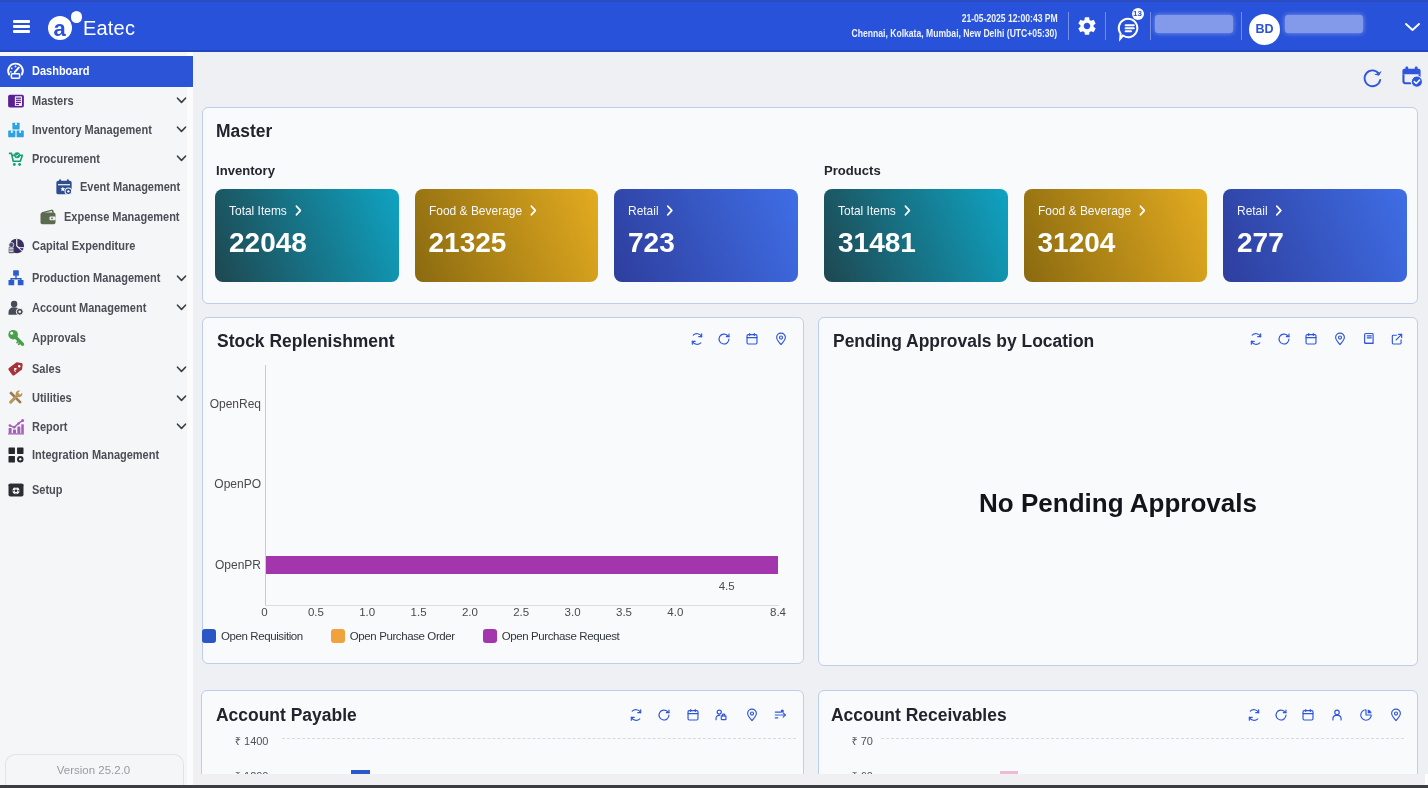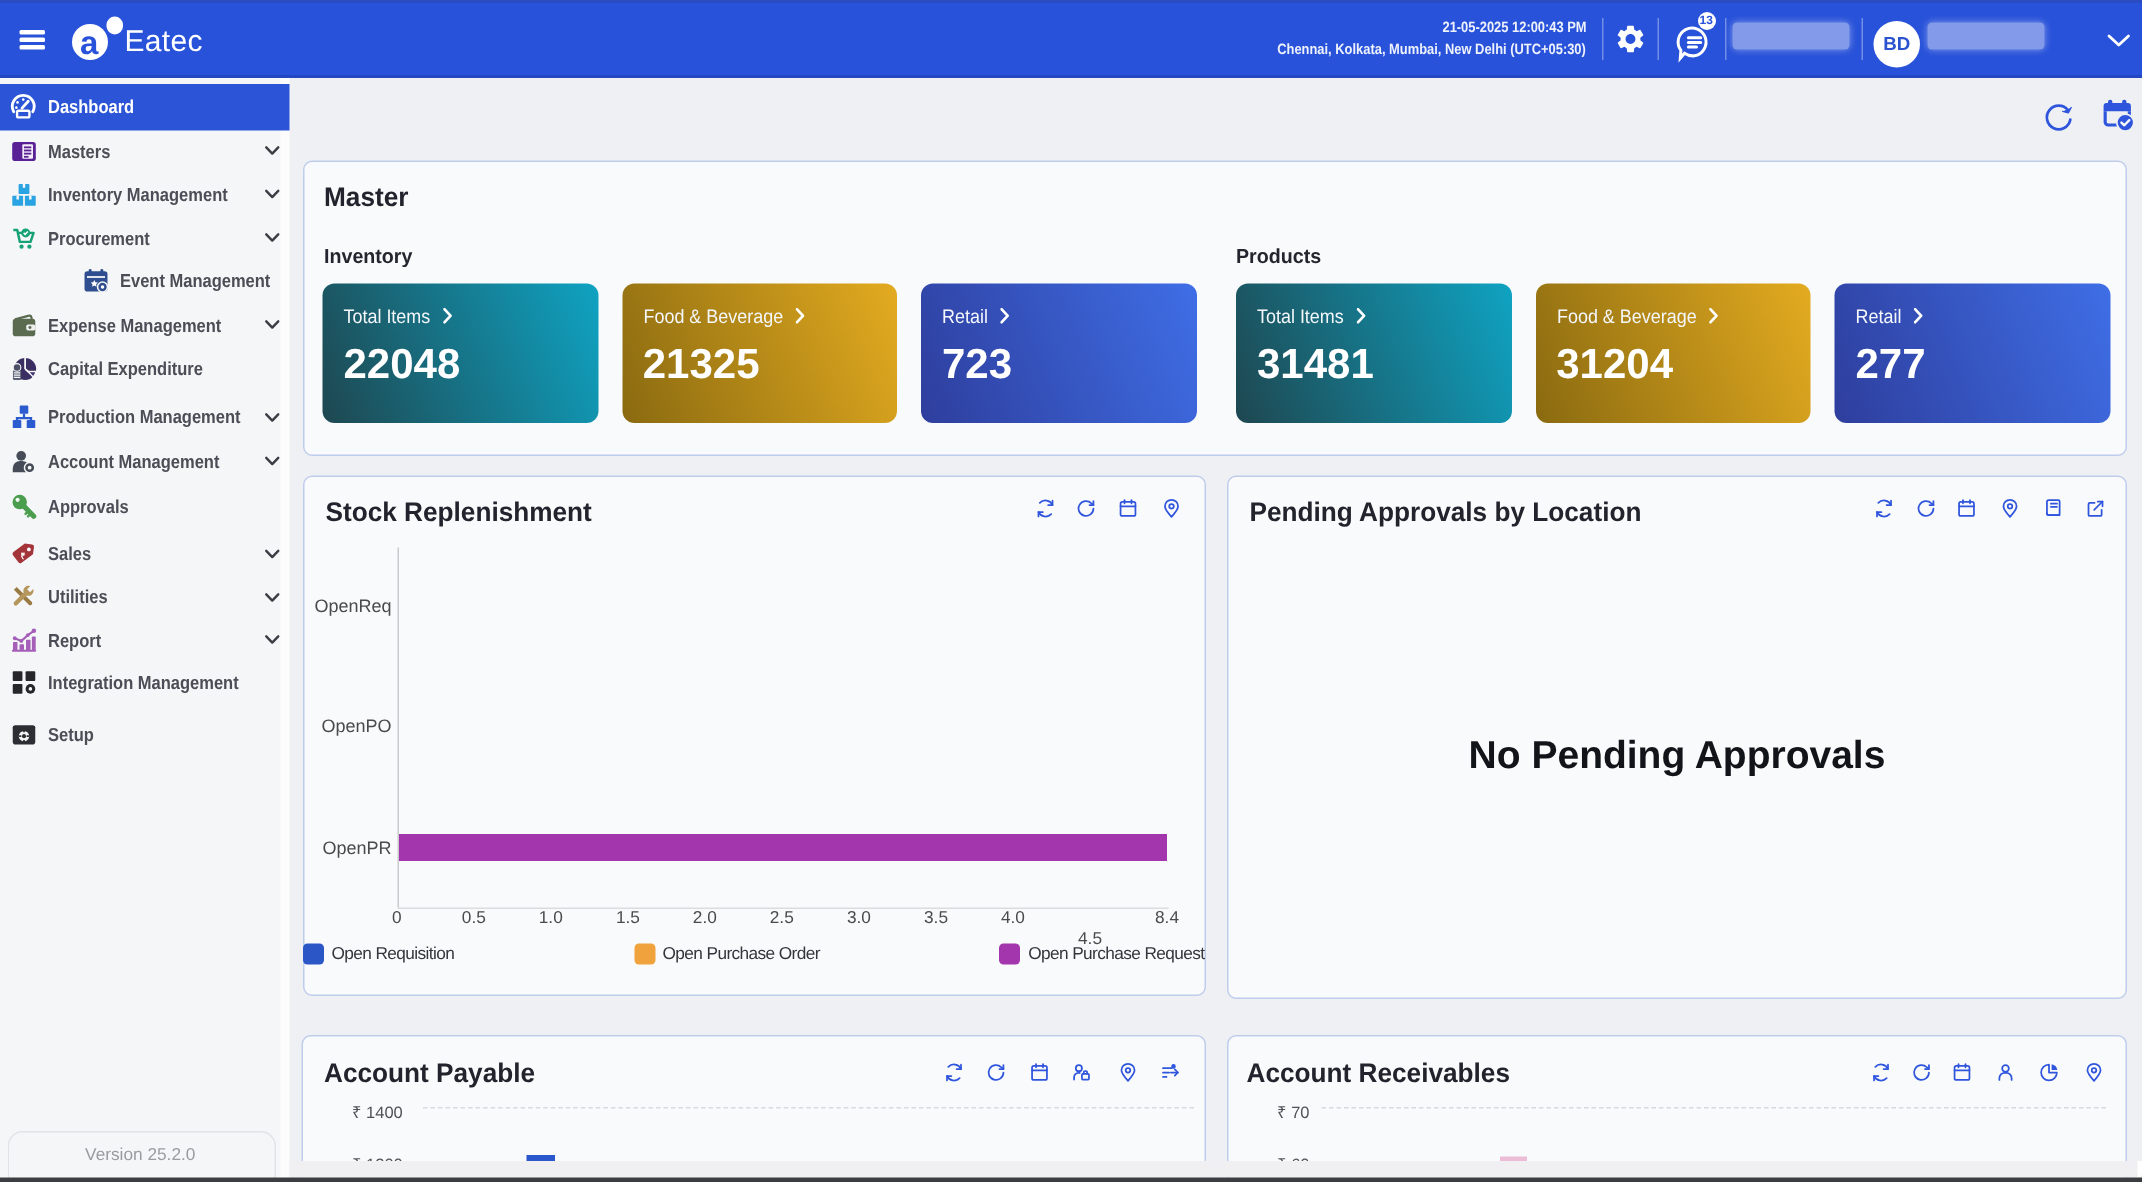--- a/index.html
+++ b/index.html
@@ -154,21 +154,21 @@
             <path d="M10.5 11.5 l1 2 2.2 0.3 -1.6 1.5 0.4 2.2 -2 -1 -2 1 0.4 -2.2 -1.6 -1.5 2.2 -0.3 Z" fill="#fff"></path>
             <circle cx="17.8" cy="17.8" r="4.4" fill="#2f4e8f" stroke="#f5f6f7" stroke-width="1.4"></circle>
             <circle cx="17.8" cy="17.8" r="1.6" fill="#fff"></circle>
           </svg>
         </span>
         <span class="navtext nav-label" style="">Event Management</span>
         <span class="navchev" style="top:11.5px;"><svg width="11" height="7" viewBox="0 0 11 7" fill="none" stroke="#3a3d44" stroke-width="1.6" stroke-linecap="round" stroke-linejoin="round">
             <polyline points="1.5,1.2 5.5,5.4 9.5,1.2"></polyline>
           </svg></span>
       </div>
-  <div class="navrow" style="top:149.5px;">
+  <div class="navrow" style="top:149.5px;margin-left:32px;">
         <span class="navicon">
           <svg width="18" height="18" viewBox="0 0 24 24">
             <path d="M4 6.5 L16.5 3.2 a1.5 1.5 0 0 1 1.9 1.1 l0.5 2.2" fill="none" stroke="#5a6b50" stroke-width="2"></path>
             <rect x="2" y="6" width="20" height="15.5" rx="2.5" fill="#5a6b50"></rect>
             <rect x="14" y="11.2" width="8" height="5.2" rx="1.5" fill="#fff" opacity="0.9"></rect>
             <circle cx="17.3" cy="13.8" r="1.3" fill="#5a6b50"></circle>
           </svg>
         </span>
         <span class="navtext nav-label" style="">Expense Management</span>
         <span class="navchev" style="top:11.5px;"><svg width="11" height="7" viewBox="0 0 11 7" fill="none" stroke="#3a3d44" stroke-width="1.6" stroke-linecap="round" stroke-linejoin="round">
@@ -398,23 +398,23 @@
   <div class="abs" style="left:265.5px;top:556px;width:512.5px;height:18px;background:#a335ad;"></div>
   <div class="xlab" style="left:244.5px;top:605.5px;">0</div>
   <div class="xlab" style="left:295.9px;top:605.5px;">0.5</div>
   <div class="xlab" style="left:347.2px;top:605.5px;">1.0</div>
   <div class="xlab" style="left:398.6px;top:605.5px;">1.5</div>
   <div class="xlab" style="left:449.9px;top:605.5px;">2.0</div>
   <div class="xlab" style="left:501.2px;top:605.5px;">2.5</div>
   <div class="xlab" style="left:552.6px;top:605.5px;">3.0</div>
   <div class="xlab" style="left:604.0px;top:605.5px;">3.5</div>
   <div class="xlab" style="left:655.3px;top:605.5px;">4.0</div>
-  <div class="xlab" style="left:706.7px;top:620px;">4.5</div>
+  <div class="xlab" style="left:706.7px;top:580px;">4.5</div>
   <div class="xlab" style="left:758.0px;top:605.5px;">8.4</div>
-  <div class="abs" style="left:202px;top:629px;width:601px;display:flex;justify-content:space-between;gap:14px;">
+  <div class="abs" style="left:202px;top:629px;width:601px;display:flex;justify-content:flex-start;gap:28px;">
     <div style="display:flex;align-items:center;gap:5px;">
           <span style="width:14px;height:14px;border-radius:3px;background:#2b56c6;display:inline-block;"></span>
           <span style="font-size:11.5px;letter-spacing:-0.4px;color:#33363c;">Open Requisition</span>
         </div>
     <div style="display:flex;align-items:center;gap:5px;">
           <span style="width:14px;height:14px;border-radius:3px;background:#f0a33c;display:inline-block;"></span>
           <span style="font-size:11.5px;letter-spacing:-0.4px;color:#33363c;">Open Purchase Order</span>
         </div>
     <div style="display:flex;align-items:center;gap:5px;">
           <span style="width:14px;height:14px;border-radius:3px;background:#a335ad;display:inline-block;"></span>

